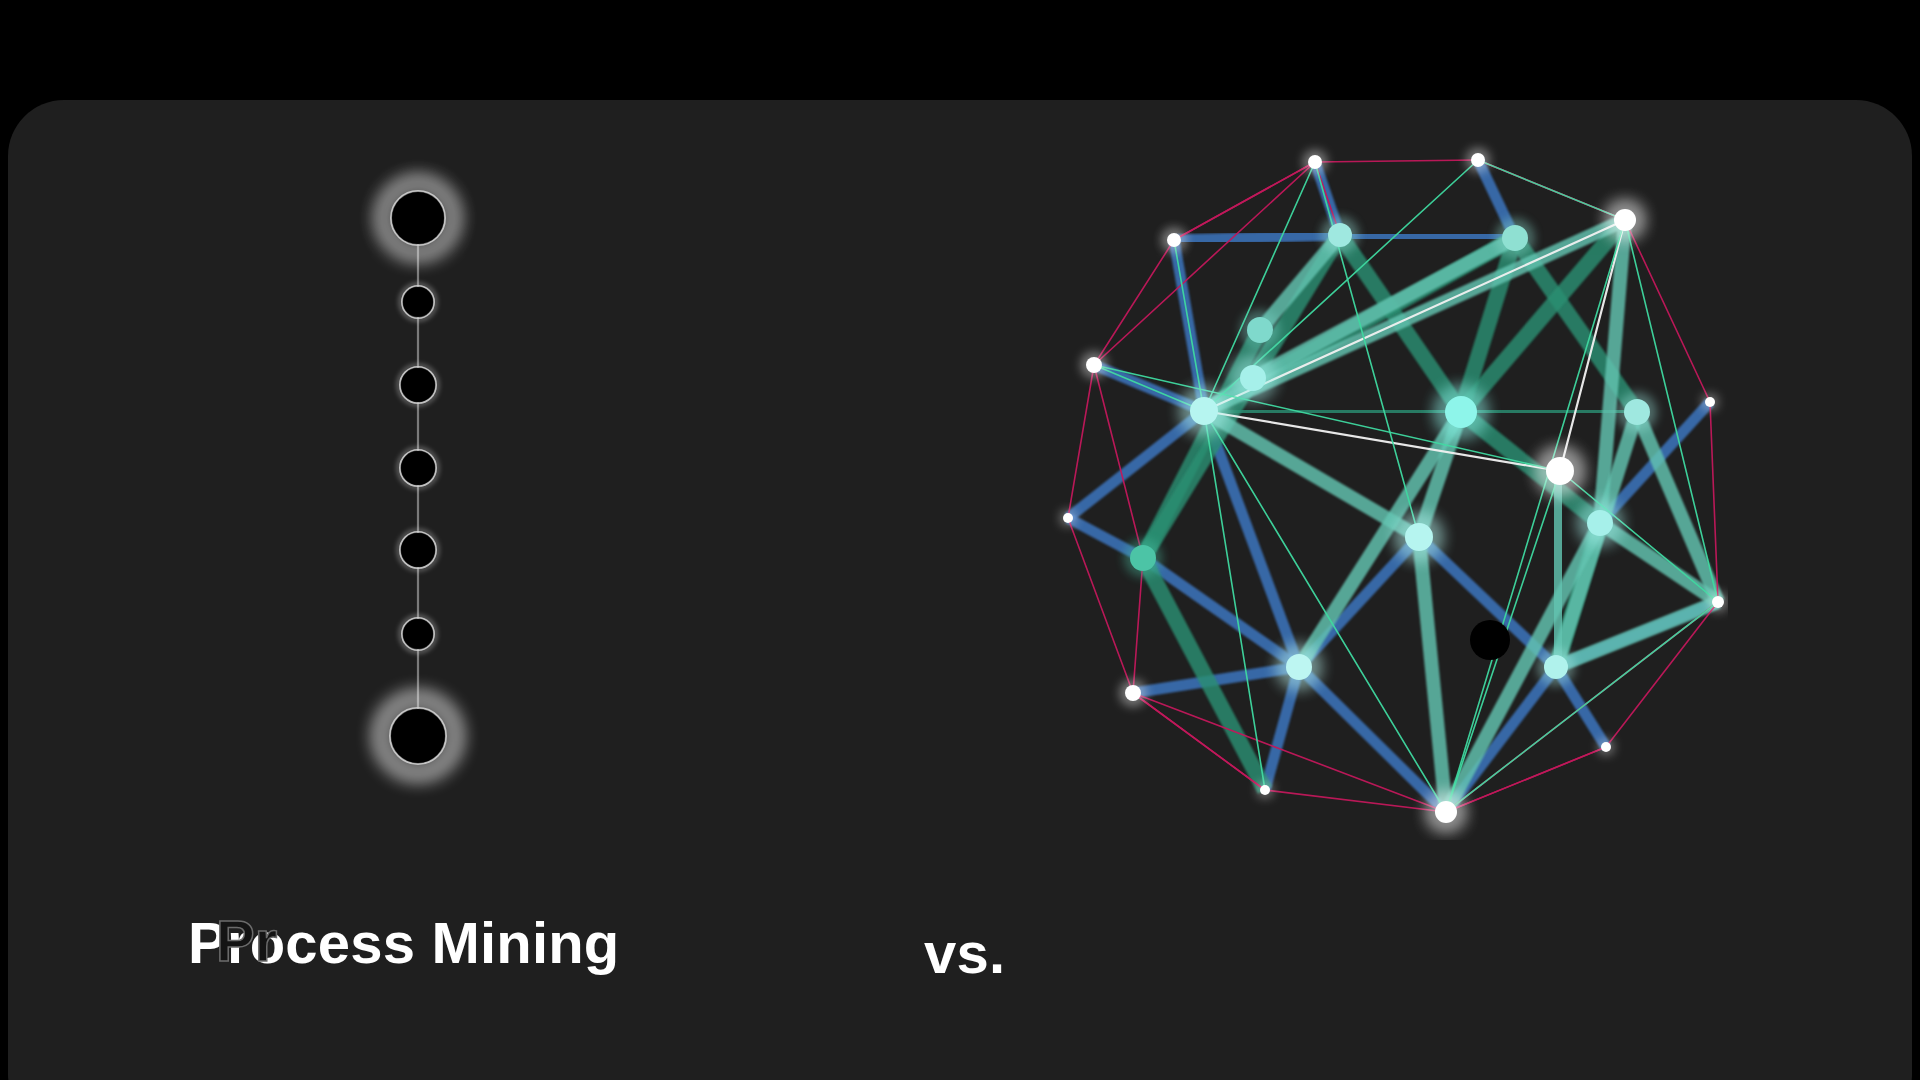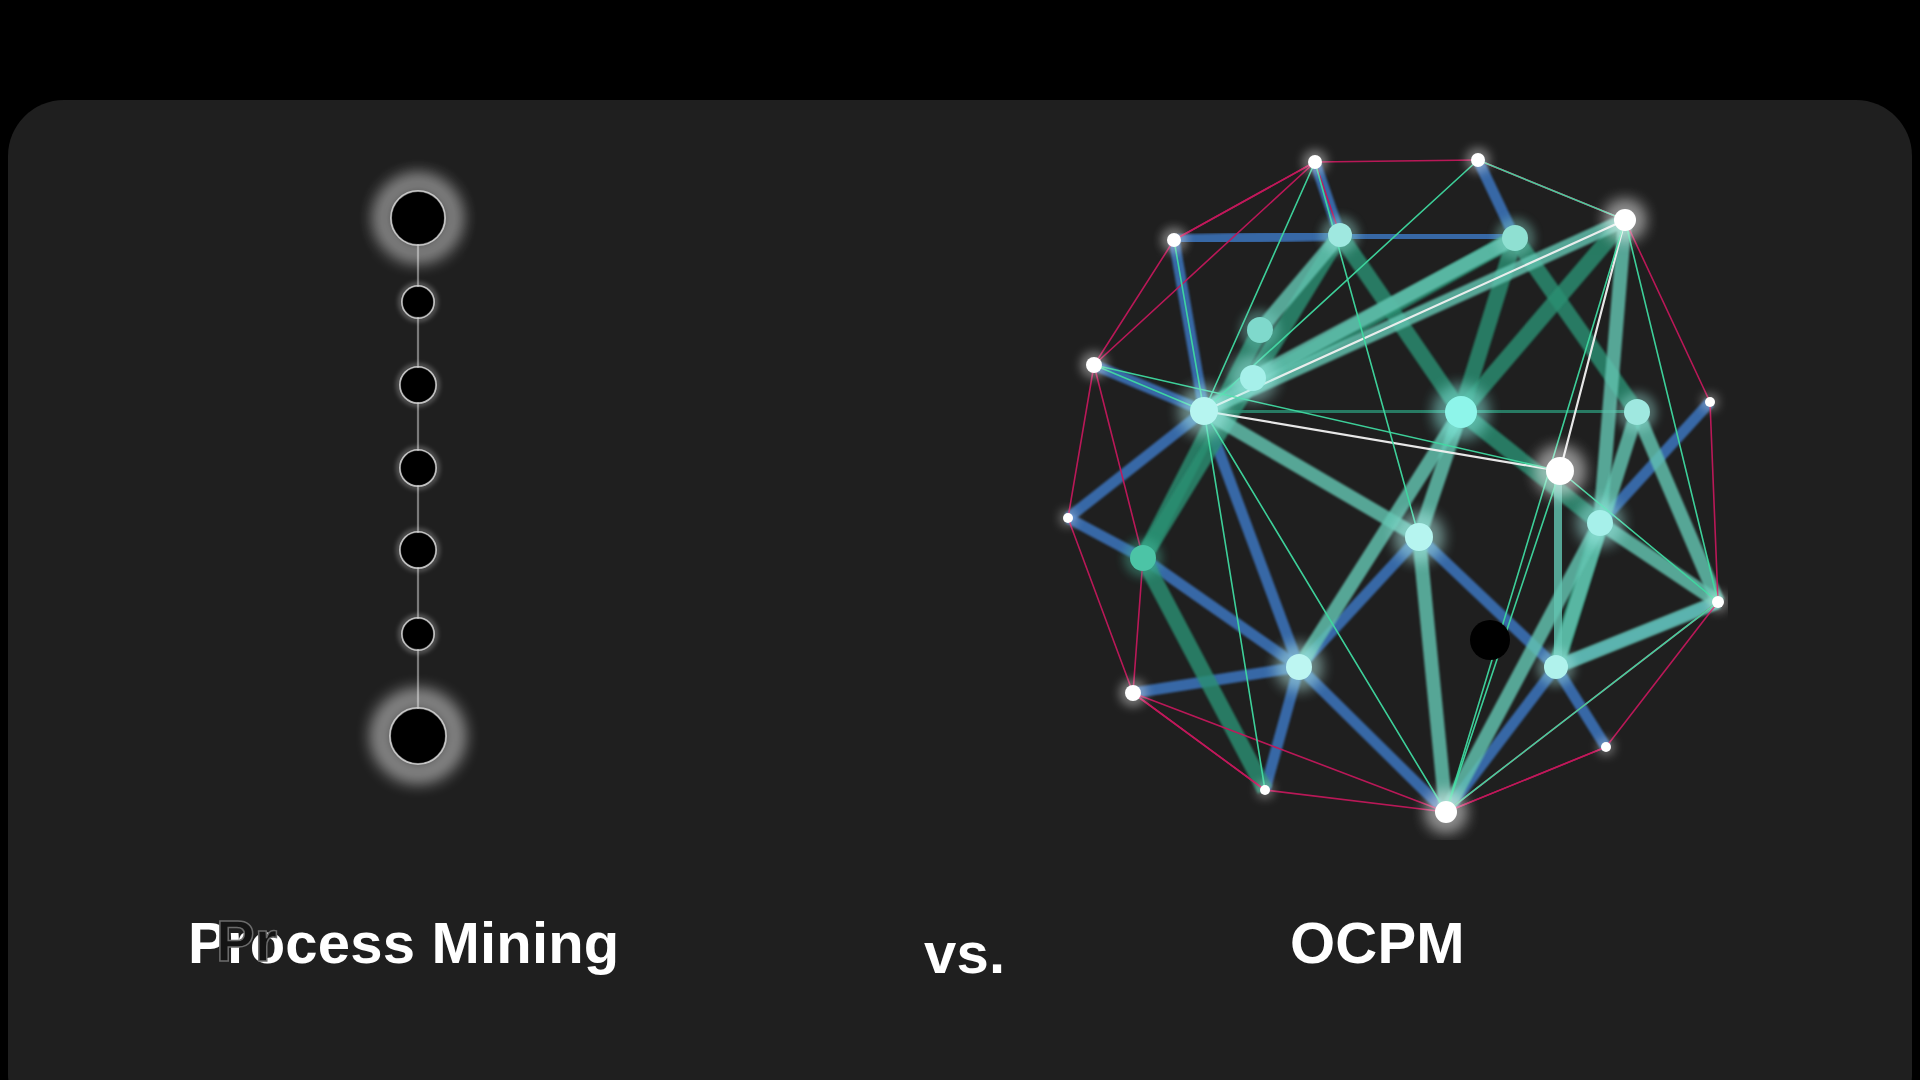--- a/index.html
+++ b/index.html
@@ -294,17 +294,16 @@
             <circle cx="271" cy="527" r="13" fill="#bdf6f2"></circle>
             <circle cx="462" cy="500" r="20" fill="#000000"></circle>
           </g>
       </svg>
     </div>
 
     <div id="captions">
       <div class="caption" id="caption-left">Process Mining</div>
       <div id="caption-left-ghost">Pr</div>
       <div class="caption" id="caption-mid">vs.</div>
-      <div class="caption" id="caption-right">OCPM</div>
     </div>
 
   </div>
 </div>
 
 </body></html>

